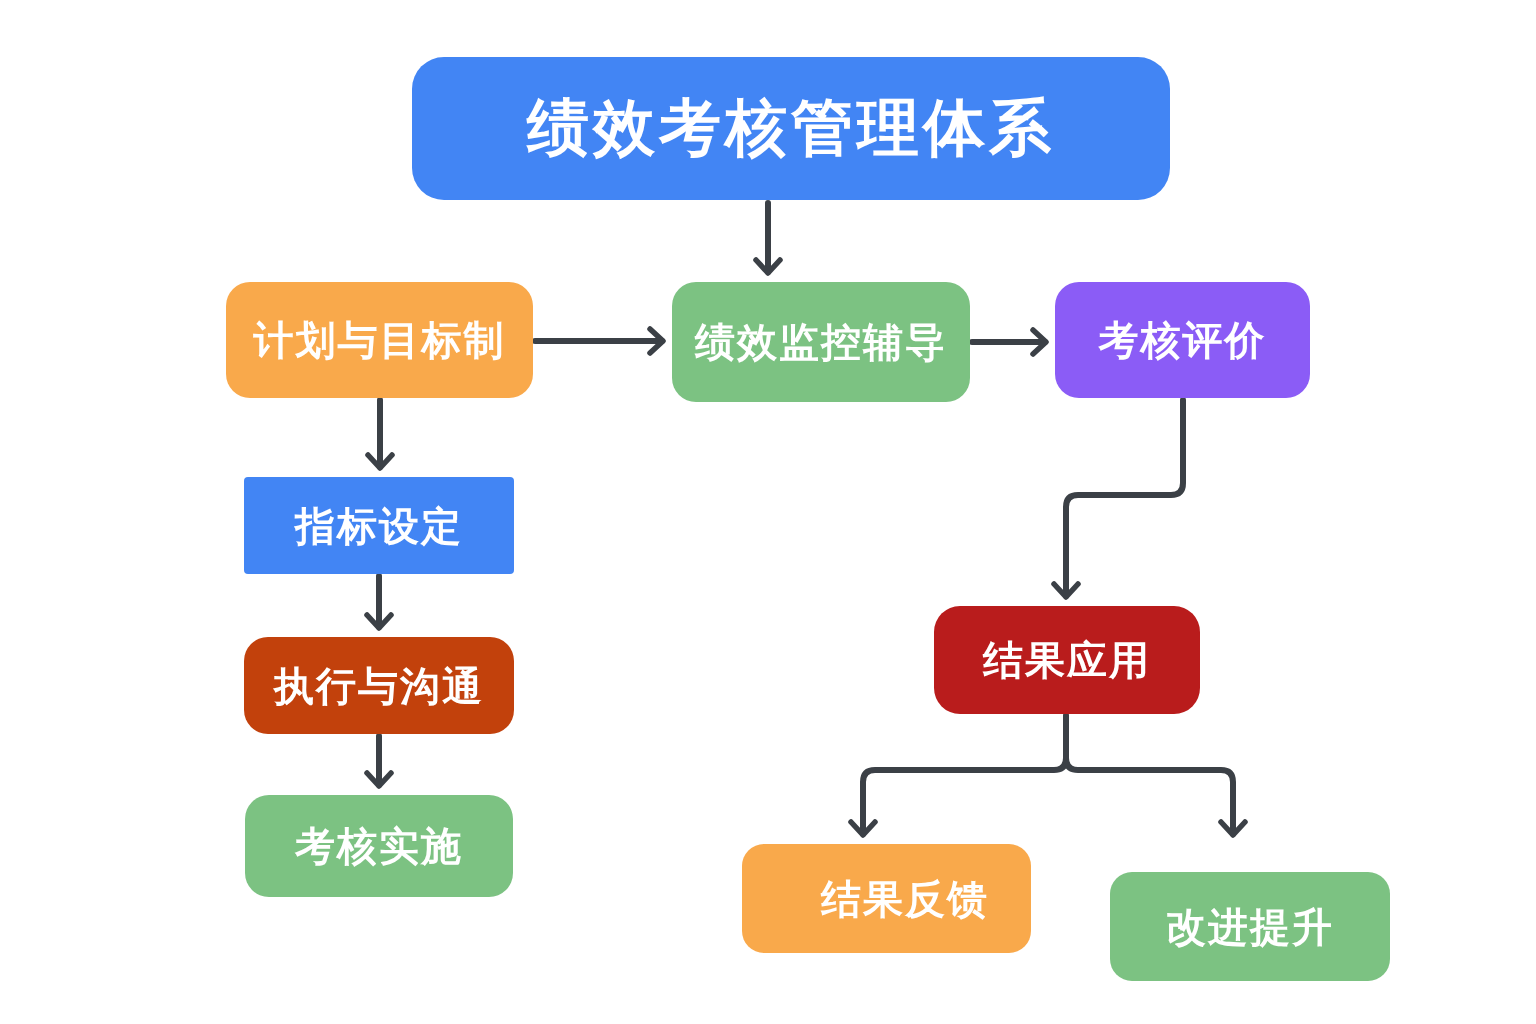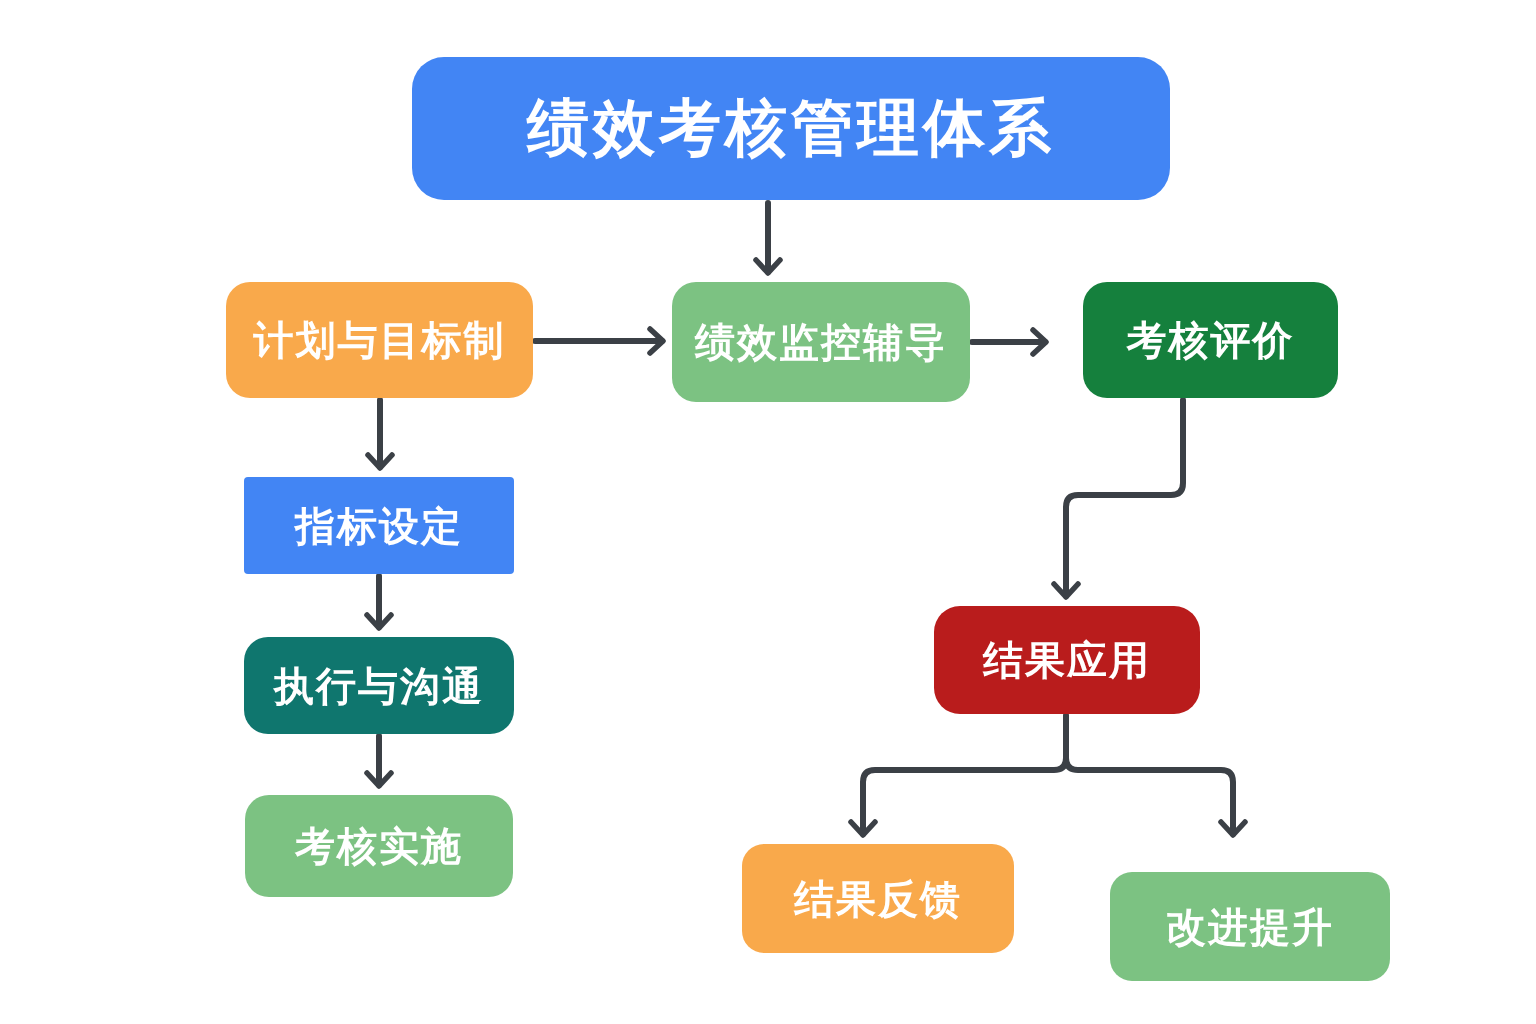--- a/index.html
+++ b/index.html
@@ -40,21 +40,21 @@
     font-size: 62px;
     letter-spacing: 4px;
   }
   .node-plan      { left: 226px; top: 282px; width: 307px; height: 116px; border-radius: 24px; font-size: 40px; }
   .node-monitor   { left: 672px; top: 282px; width: 298px; height: 120px; border-radius: 24px; font-size: 40px; }
   .node-evaluate  { left: 1055px; top: 282px; width: 255px; height: 116px; border-radius: 24px; font-size: 40px; }
   .node-indicator { left: 244px; top: 477px; width: 270px; height: 97px;  border-radius: 4px; font-size: 40px; }
   .node-execute   { left: 244px; top: 637px; width: 270px; height: 97px;  border-radius: 24px; font-size: 40px; }
   .node-implement { left: 245px; top: 795px; width: 268px; height: 102px; border-radius: 24px; font-size: 40px; }
   .node-apply     { left: 934px; top: 606px; width: 266px; height: 108px; border-radius: 26px; font-size: 40px; }
-  .node-feedback  { left: 742px; top: 844px; width: 272px; height: 109px; border-radius: 22px; font-size: 40px; }
+  .node-feedback  { left: 742px; top: 844px; width: 252px; height: 109px; border-radius: 22px; font-size: 40px; padding-left: 37px; }
   .node-improve   { left: 1110px; top: 844px; width: 280px; height: 109px; border-radius: 22px; font-size: 40px; margin-top: 28px; }
   .connector {
     fill: none;
     stroke-width: 6;
     stroke-linecap: round;
     stroke-linejoin: round;
   }
 </style>
 </head>
 <body>
@@ -84,29 +84,29 @@
   </div>
 
   <div class="node node-monitor" style="background: rgb(124, 194, 130);">
     <span>绩效监控辅导</span>
   </div>
 
   <div class="node node-plan" style="background: rgb(249, 169, 75);">
     <span>计划与目标制</span>
   </div>
 
-  <div class="node node-evaluate" style="background: #15803d; margin-left: 28px;">
+  <div class="node node-evaluate" style="background: #8b5cf6;">
     <span>考核评价</span>
   </div>
 
   <div class="node node-indicator" style="background: rgb(66, 133, 244);">
     <span>指标设定</span>
   </div>
 
-  <div class="node node-execute" style="background: #0f766e;">
+  <div class="node node-execute" style="background: #c2410c;">
     <span>执行与沟通</span>
   </div>
 
   <div class="node node-implement" style="background: rgb(124, 194, 130);">
     <span>考核实施</span>
   </div>
 
   <div class="node node-apply" style="background: #b91c1c;">
     <span>结果应用</span>
   </div>

